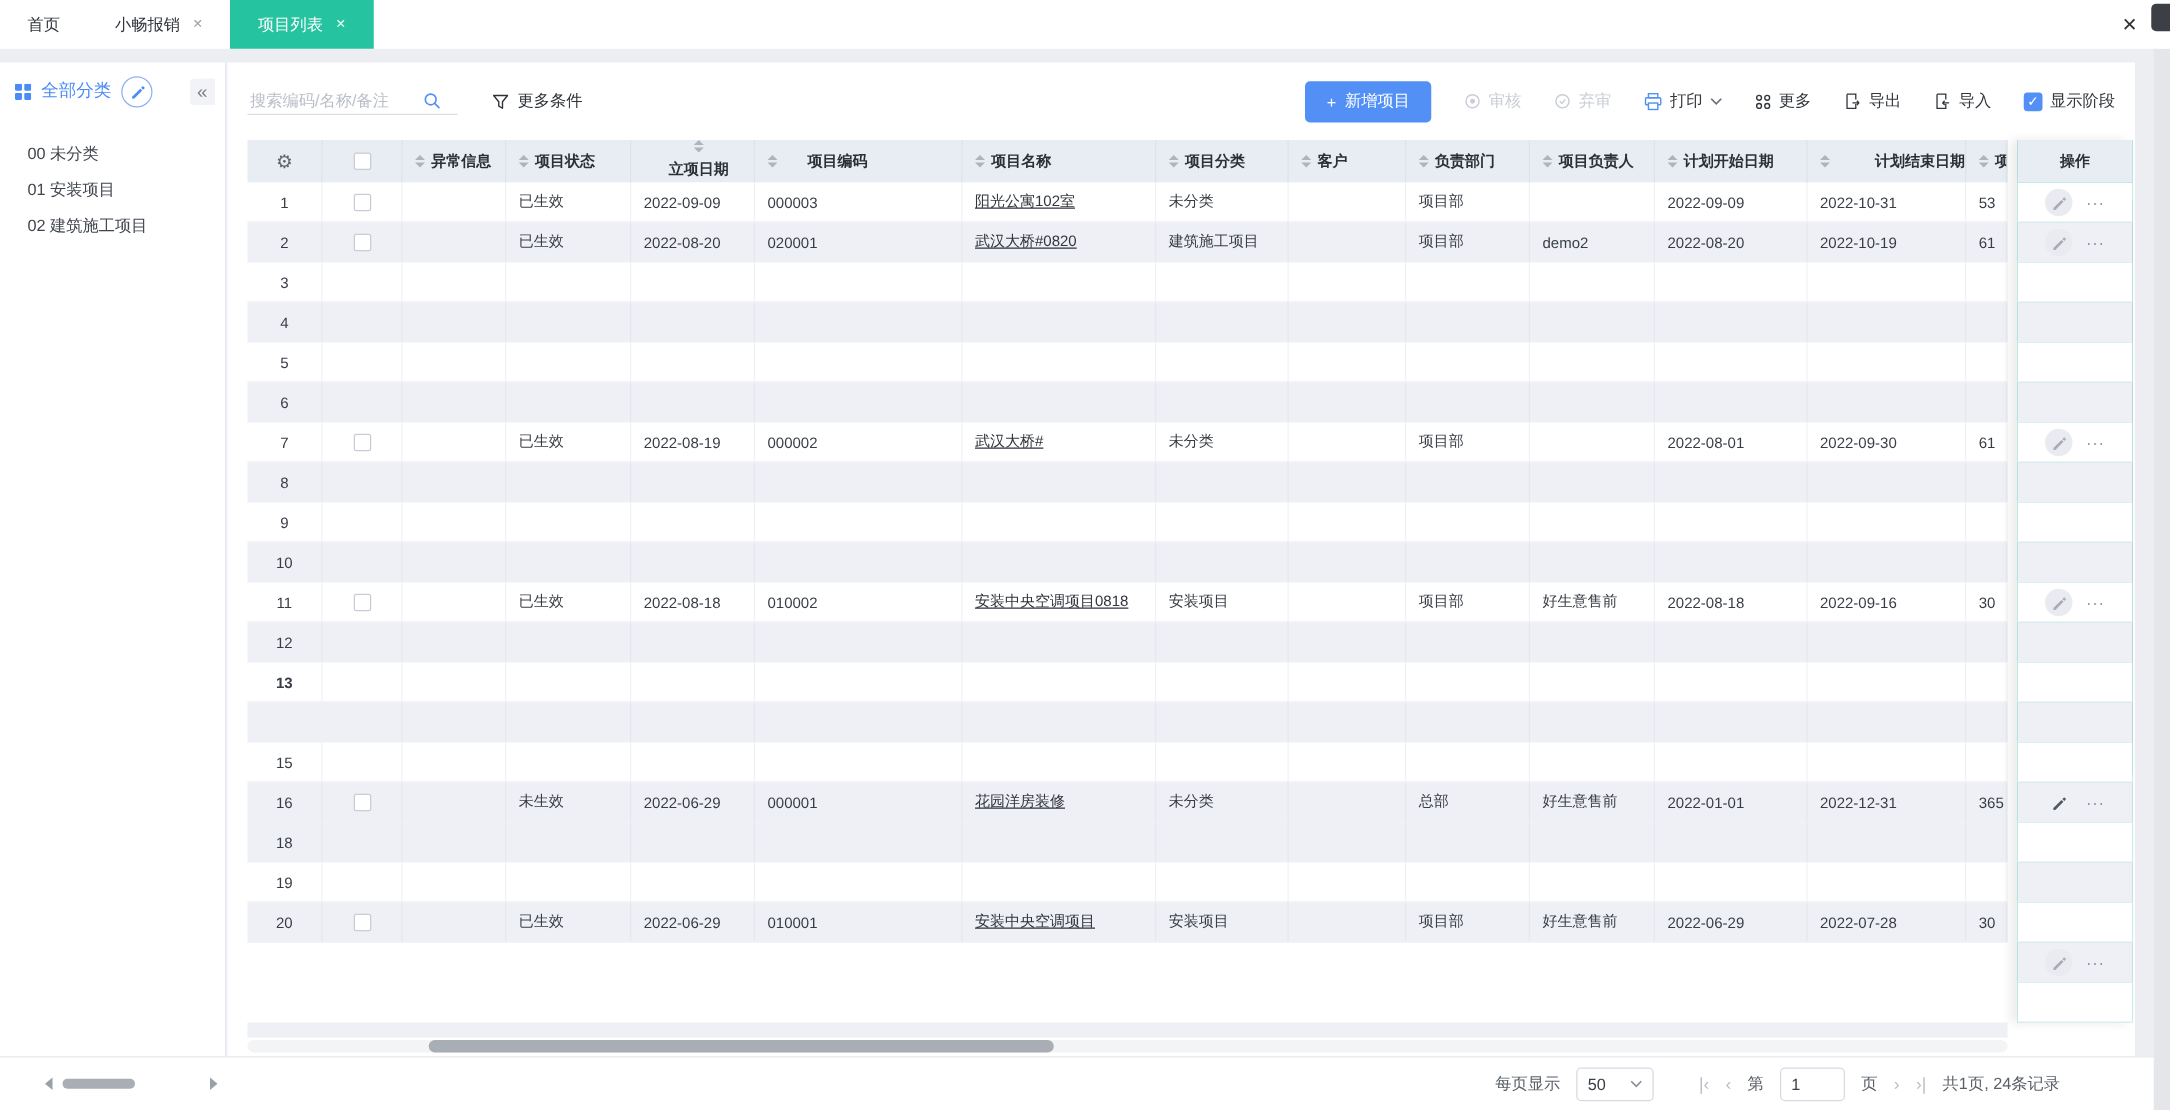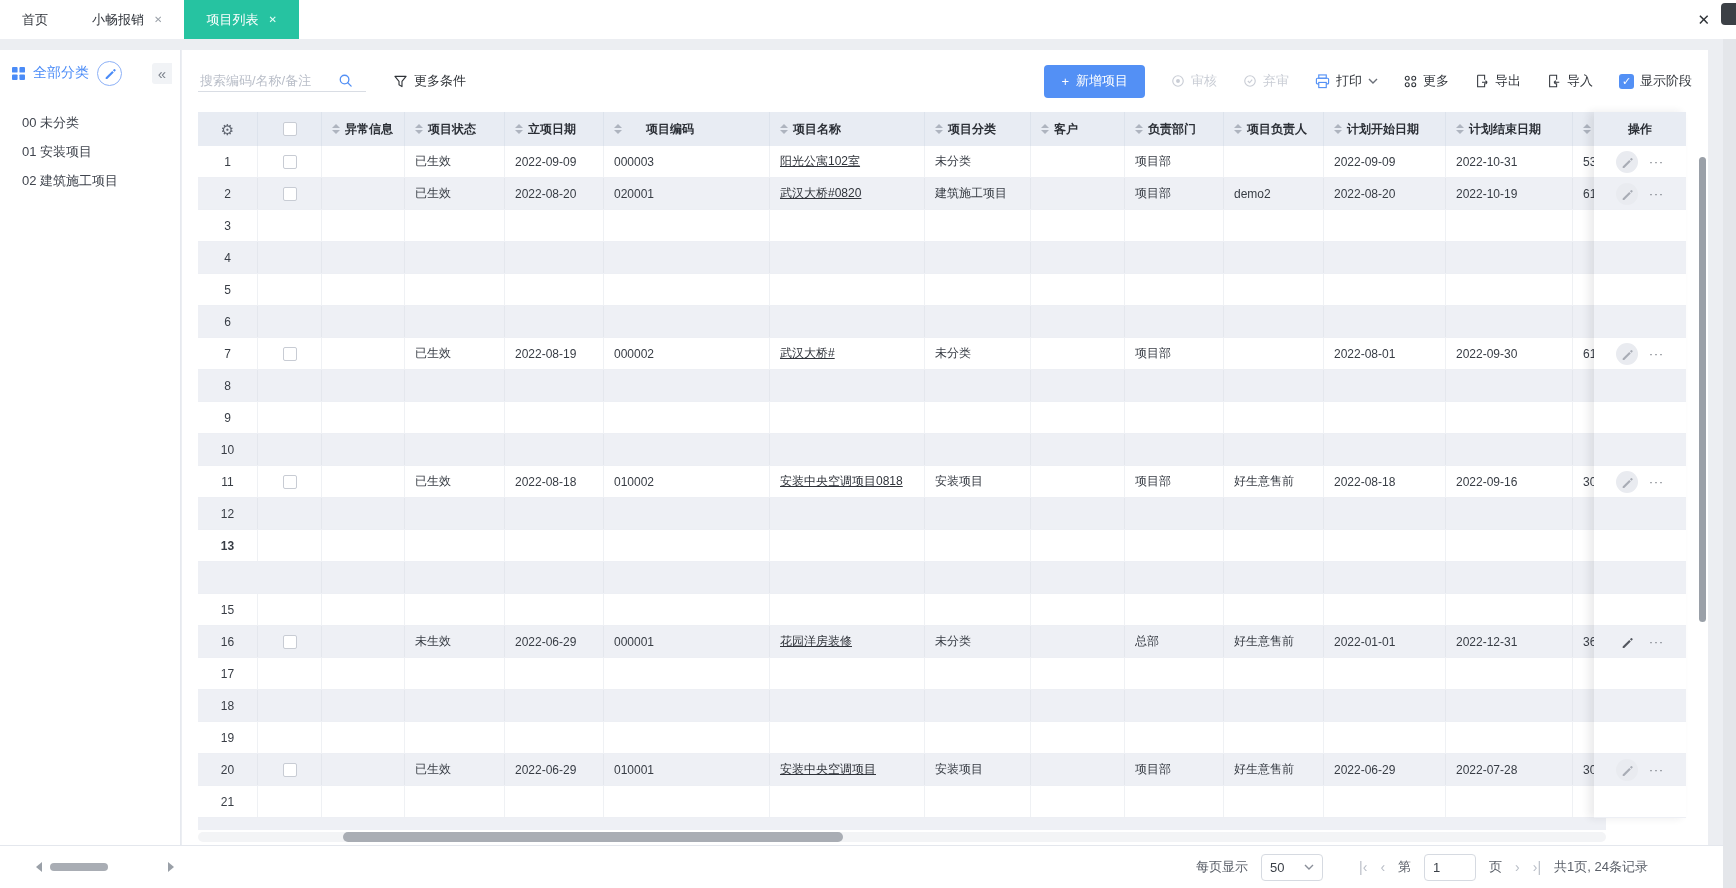--- a/index.html
+++ b/index.html
@@ -54,21 +54,21 @@
   .trow { display:flex; height:32px; background:#fff; border-bottom:1px solid #edeff4; }
   .trow.stripe { background:#eef0f5; }
   .td { display:flex; align-items:center; padding-left:10px; font-size:12px; color:#383d45; border-right:1px solid rgba(210,215,224,.35); overflow:hidden; white-space:nowrap; }
   .td.center { justify-content:center; padding-left:0; }
   .cell-link { color:#30343b; text-decoration:underline; cursor:pointer; }
   .cbx { width:14px; height:14px; border:1px solid #c8ccd4; border-radius:2px; background:#fff; display:inline-block; cursor:pointer; }
   .gear { font-size:15px; color:#5f6570; cursor:pointer; line-height:1; }
   .partial-row { position:absolute; top:768px; left:16px; width:1408px; height:12px; background:#eef0f5; }
 
   
-  .op-col { position:absolute; top:62px; right:22px; width:92px; box-shadow:-5px 0 8px rgba(31,35,41,.09); z-index:2; background:#14b8a6; }
+  .op-col { position:absolute; top:62px; right:2px; width:92px; box-shadow:-5px 0 8px rgba(31,35,41,.09); z-index:2; background:#14b8a6; }
   .op-th { height:34px; background:#e8ecf3; display:flex; align-items:center; justify-content:center; font-size:12px; font-weight:bold; color:#2b2f36; }
   .op-row { height:32px; background:#fff; border-bottom:1px solid #edeff4; display:flex; align-items:center; justify-content:center; gap:11px; }
   .op-row.stripe { background:#eef0f5; }
   .op-edit { width:22px; height:22px; border-radius:50%; background:#e9ebf0; color:#a8acb5; display:flex; align-items:center; justify-content:center; cursor:pointer; }
   .op-edit.strong { background:transparent; color:#53575f; }
   .op-dots { color:#6a6f78; font-size:12px; letter-spacing:1px; cursor:pointer; }
 
   
   .vscroll { position:absolute; top:62px; right:0; width:11px; height:718px; }
   .vthumb { position:absolute; top:45px; left:2px; width:7px; height:465px; background:#9aa0a8; border-radius:4px; }
@@ -252,77 +252,77 @@
             </span>
             <span>异常信息</span>
           </div>
           <div class="th" style="width: 100px;">
             <span class="sort">
               <i class="up"></i>
               <i class="dn"></i>
             </span>
             <span>项目状态</span>
           </div>
+          <div class="th" style="width: 99px; flex-direction: column;">
+            <span class="sort">
+              <i class="up"></i>
+              <i class="dn"></i>
+            </span>
+            <span>立项日期</span>
+          </div>
+          <div class="th" style="width: 166px; gap: 24px;">
+            <span class="sort">
+              <i class="up"></i>
+              <i class="dn"></i>
+            </span>
+            <span>项目编码</span>
+          </div>
+          <div class="th" style="width: 155px;">
+            <span class="sort">
+              <i class="up"></i>
+              <i class="dn"></i>
+            </span>
+            <span>项目名称</span>
+          </div>
+          <div class="th" style="width: 106px;">
+            <span class="sort">
+              <i class="up"></i>
+              <i class="dn"></i>
+            </span>
+            <span>项目分类</span>
+          </div>
+          <div class="th" style="width: 94px;">
+            <span class="sort">
+              <i class="up"></i>
+              <i class="dn"></i>
+            </span>
+            <span>客户</span>
+          </div>
           <div class="th" style="width: 99px;">
             <span class="sort">
               <i class="up"></i>
               <i class="dn"></i>
             </span>
-            <span>立项日期</span>
-          </div>
-          <div class="th" style="width: 166px; gap: 24px;">
-            <span class="sort">
-              <i class="up"></i>
-              <i class="dn"></i>
-            </span>
-            <span>项目编码</span>
-          </div>
-          <div class="th" style="width: 155px;">
-            <span class="sort">
-              <i class="up"></i>
-              <i class="dn"></i>
-            </span>
-            <span>项目名称</span>
-          </div>
-          <div class="th" style="width: 106px;">
-            <span class="sort">
-              <i class="up"></i>
-              <i class="dn"></i>
-            </span>
-            <span>项目分类</span>
-          </div>
-          <div class="th" style="width: 94px;">
-            <span class="sort">
-              <i class="up"></i>
-              <i class="dn"></i>
-            </span>
-            <span>客户</span>
-          </div>
-          <div class="th" style="width: 99px;">
-            <span class="sort">
-              <i class="up"></i>
-              <i class="dn"></i>
-            </span>
             <span>负责部门</span>
           </div>
           <div class="th" style="width: 100px;">
             <span class="sort">
               <i class="up"></i>
               <i class="dn"></i>
             </span>
             <span>项目负责人</span>
           </div>
           <div class="th" style="width: 122px;">
             <span class="sort">
               <i class="up"></i>
               <i class="dn"></i>
             </span>
             <span>计划开始日期</span>
           </div>
-          <div class="th" style="width: 127px;">
+          <div class="th" style="width: 127px; justify-content: space-between;">
             <span class="sort">
               <i class="up"></i>
               <i class="dn"></i>
             </span>
             <span>计划结束日期</span>
           </div>
           <div class="th" style="width: 33px;">
             <span class="sort">
               <i class="up"></i>
               <i class="dn"></i>
@@ -599,36 +599,20 @@
             <span class="cell-link">花园洋房装修</span>
           </div>
           <div class="td" style="width: 106px;">未分类</div>
           <div class="td" style="width: 94px;"></div>
           <div class="td" style="width: 99px;">总部</div>
           <div class="td" style="width: 100px;">好生意售前</div>
           <div class="td" style="width: 122px;">2022-01-01</div>
           <div class="td" style="width: 127px;">2022-12-31</div>
           <div class="td" style="width: 33px;">365</div>
         </div>
-        <div class="trow">
-          <div class="td center" style="width: 60px;">17</div>
-          <div class="td center" style="width: 64px;"></div>
-          <div class="td" style="width: 83px;"></div>
-          <div class="td" style="width: 100px;"></div>
-          <div class="td" style="width: 99px;"></div>
-          <div class="td" style="width: 166px;"></div>
-          <div class="td" style="width: 155px;"></div>
-          <div class="td" style="width: 106px;"></div>
-          <div class="td" style="width: 94px;"></div>
-          <div class="td" style="width: 99px;"></div>
-          <div class="td" style="width: 100px;"></div>
-          <div class="td" style="width: 122px;"></div>
-          <div class="td" style="width: 127px;"></div>
-          <div class="td" style="width: 33px;"></div>
-        </div>
         <div class="trow stripe">
           <div class="td center" style="width: 60px;">18</div>
           <div class="td center" style="width: 64px;"></div>
           <div class="td" style="width: 83px;"></div>
           <div class="td" style="width: 100px;"></div>
           <div class="td" style="width: 99px;"></div>
           <div class="td" style="width: 166px;"></div>
           <div class="td" style="width: 155px;"></div>
           <div class="td" style="width: 106px;"></div>
           <div class="td" style="width: 94px;"></div>
@@ -666,36 +650,20 @@
           <div class="td" style="width: 155px;">
             <span class="cell-link">安装中央空调项目</span>
           </div>
           <div class="td" style="width: 106px;">安装项目</div>
           <div class="td" style="width: 94px;"></div>
           <div class="td" style="width: 99px;">项目部</div>
           <div class="td" style="width: 100px;">好生意售前</div>
           <div class="td" style="width: 122px;">2022-06-29</div>
           <div class="td" style="width: 127px;">2022-07-28</div>
           <div class="td" style="width: 33px;">30</div>
-        </div>
-        <div class="trow">
-          <div class="td center" style="width: 60px;">21</div>
-          <div class="td center" style="width: 64px;"></div>
-          <div class="td" style="width: 83px;"></div>
-          <div class="td" style="width: 100px;"></div>
-          <div class="td" style="width: 99px;"></div>
-          <div class="td" style="width: 166px;"></div>
-          <div class="td" style="width: 155px;"></div>
-          <div class="td" style="width: 106px;"></div>
-          <div class="td" style="width: 94px;"></div>
-          <div class="td" style="width: 99px;"></div>
-          <div class="td" style="width: 100px;"></div>
-          <div class="td" style="width: 122px;"></div>
-          <div class="td" style="width: 127px;"></div>
-          <div class="td" style="width: 33px;"></div>
         </div>
       </div>
     <div class="partial-row"></div>
 
     <div class="op-col">
         <div class="op-th">操作</div>
         <div class="op-row">
           <span class="op-edit">
             <svg width="12" height="12" viewBox="0 0 14 14">
               <path d="M2 12.2V14h1.8L11.4 6.4 9.6 4.6 2 12.2z" fill="currentColor"></path>

